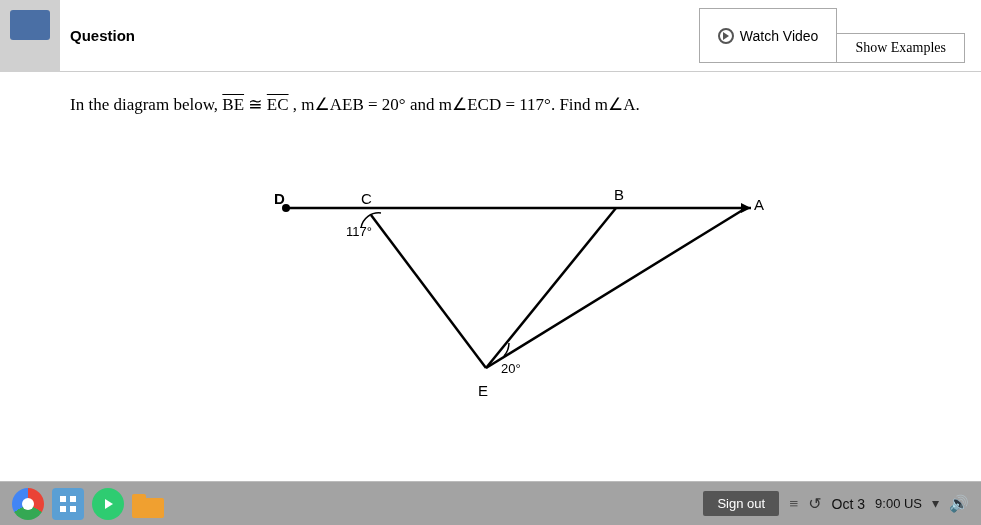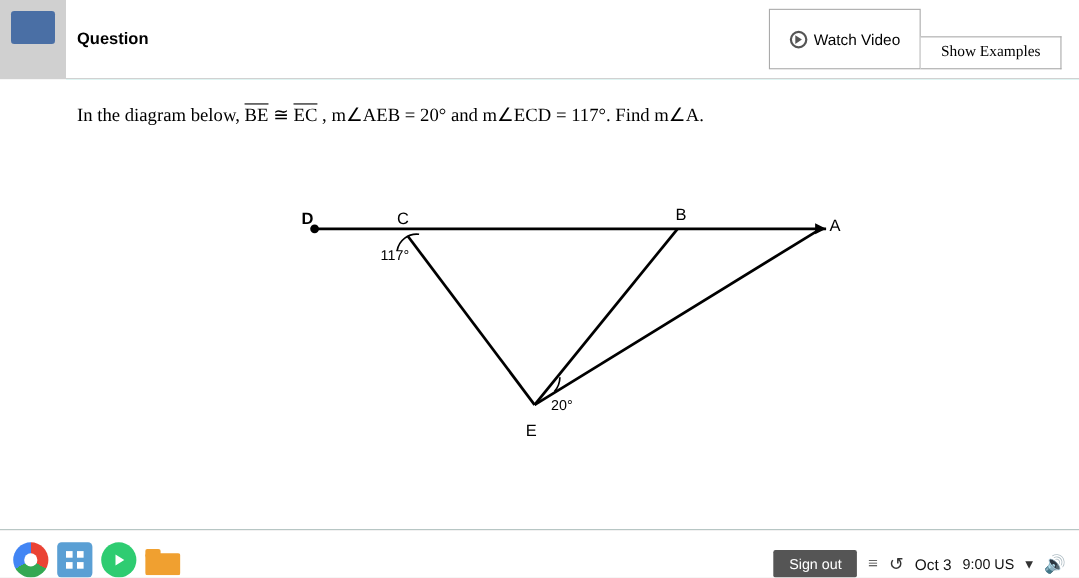--- a/index.html
+++ b/index.html
@@ -9,21 +9,21 @@
       overflow: hidden;
       font-family: Georgia, 'Times New Roman', serif;
       background: #e8e8e8;
       display: flex;
       flex-direction: column;
     }
 
     
     .main-area {
       flex: 1;
-      background: #14b8a6;
+      background: #4c1d95;
       display: flex;
       flex-direction: column;
       position: relative;
     }
 
     
     .left-sidebar {
       position: absolute;
       left: 0;
       top: 0;
@@ -132,23 +132,23 @@
     .diagram-container {
       display: flex;
       justify-content: center;
       align-items: center;
       margin-top: 10px;
     }
 
     
     .taskbar {
       height: 44px;
-      background: #ffffff;
-      display: flex;
-      align-items: flex-end;
+      background: #a3a3a3;
+      display: flex;
+      align-items: center;
       justify-content: space-between;
       padding: 0 12px;
       border-top: 1px solid #bbb;
       flex-shrink: 0;
     }
 
     .taskbar-left {
       display: flex;
       align-items: center;
       gap: 8px;

